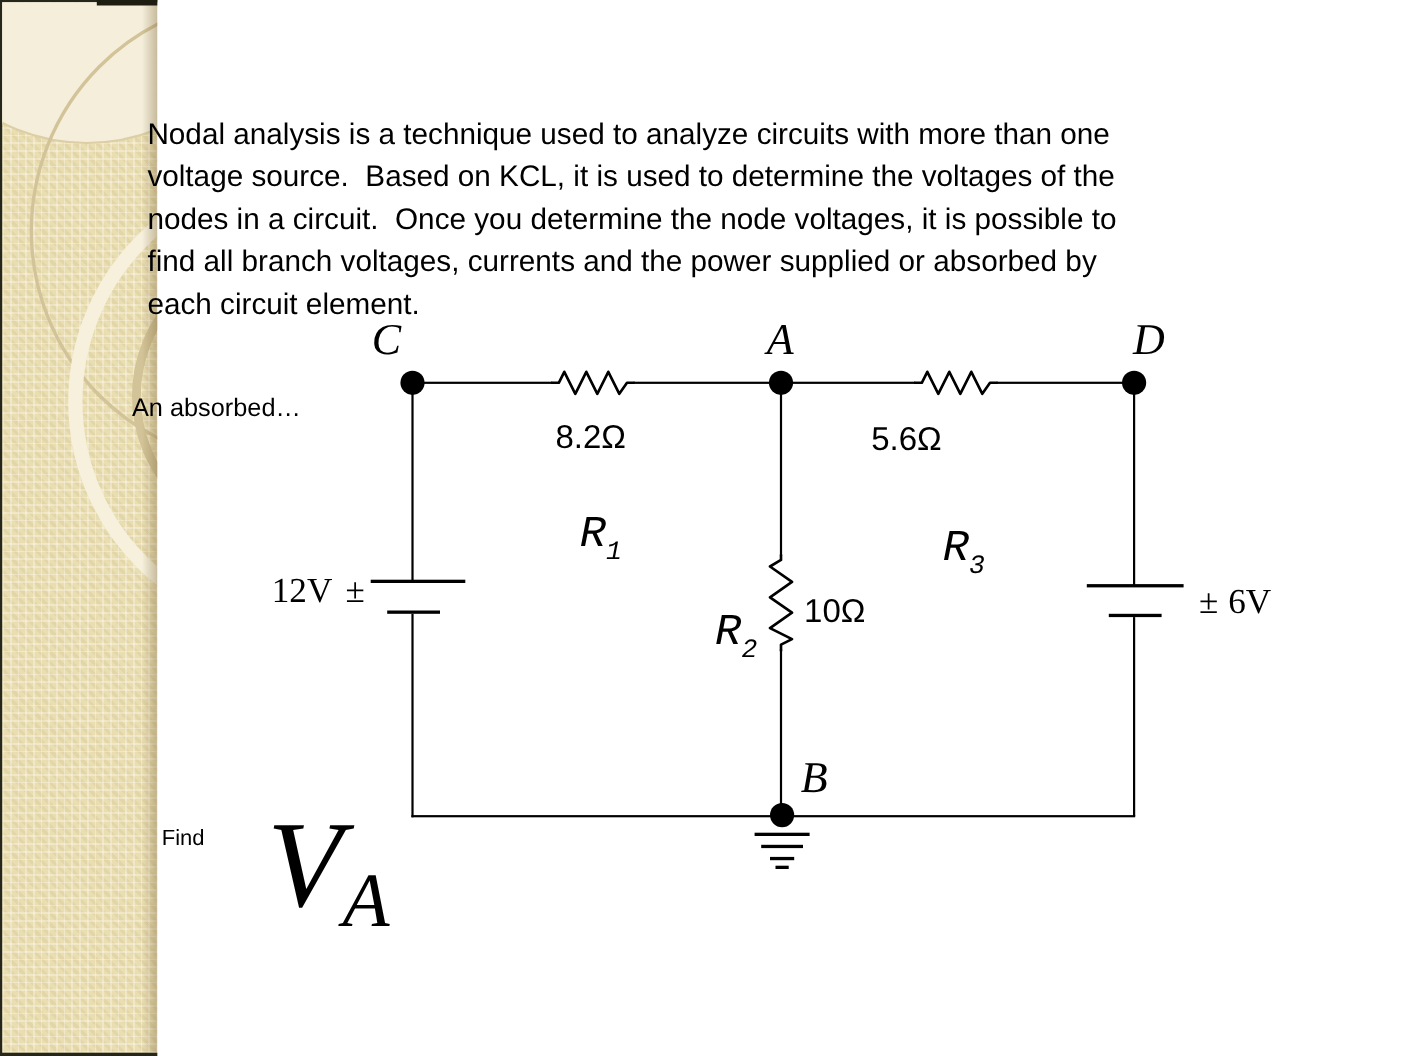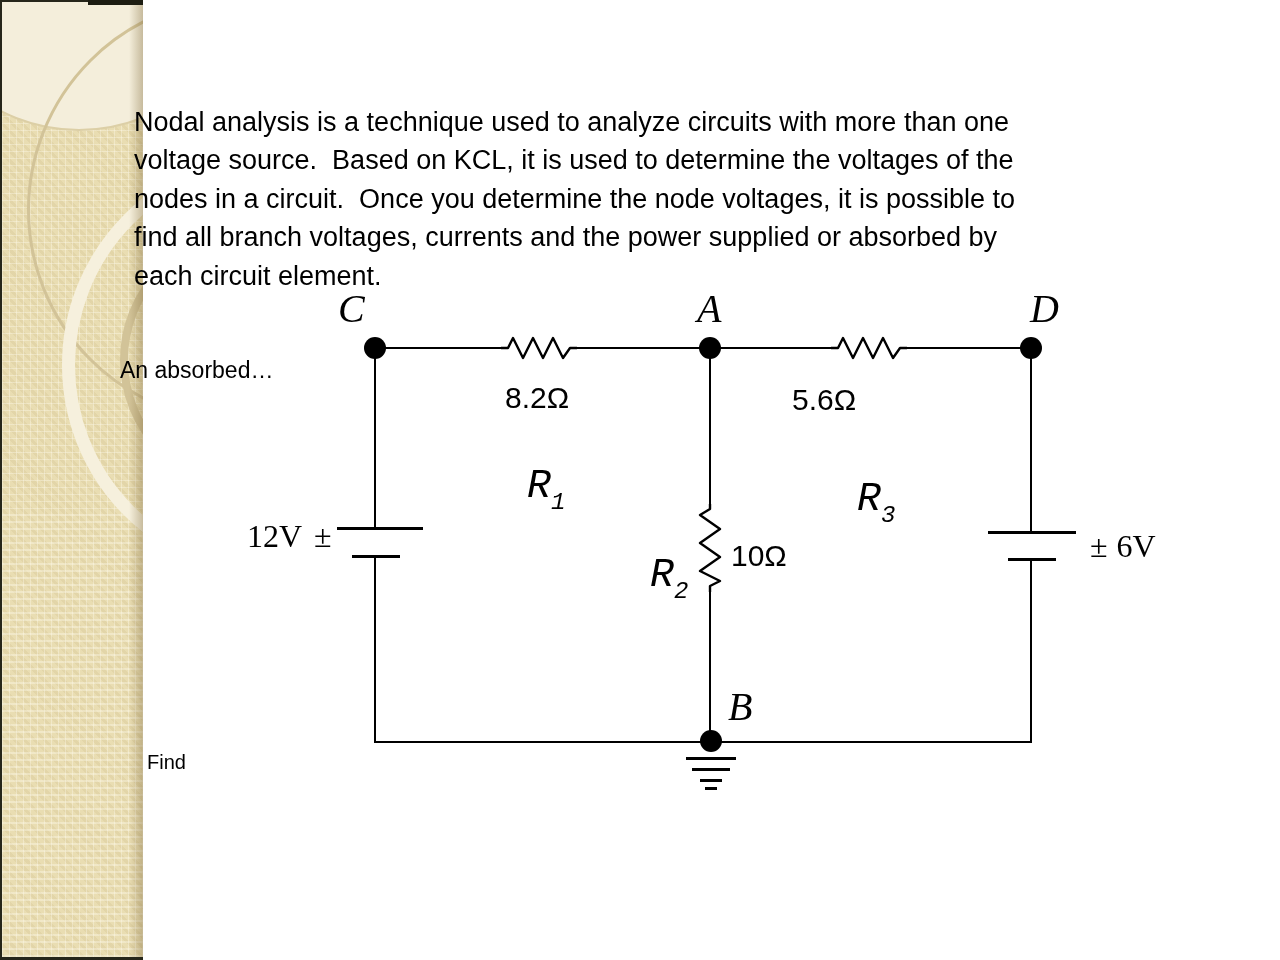--- a/index.html
+++ b/index.html
@@ -154,14 +154,17 @@
 
     <div>
       <div class="gbar" style="left:686px;top:757px;width:50px"></div>
       <div class="gbar" style="left:692px;top:768px;width:38px"></div>
       <div class="gbar" style="left:700px;top:779px;width:22px"></div>
       <div class="gbar" style="left:705px;top:787px;width:12px"></div>
     </div>
   </div>
 
   <div class="find">Find</div>
+  <div class="va">
+    <span class="va-v">V</span><span class="va-sub">A</span>
+  </div>
 
 </div>
 
 </body></html>

